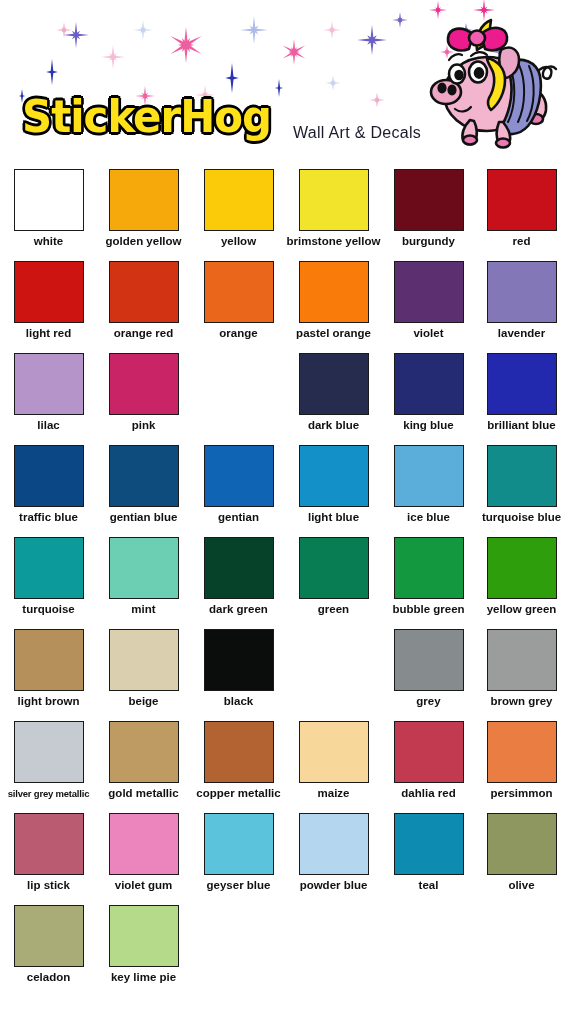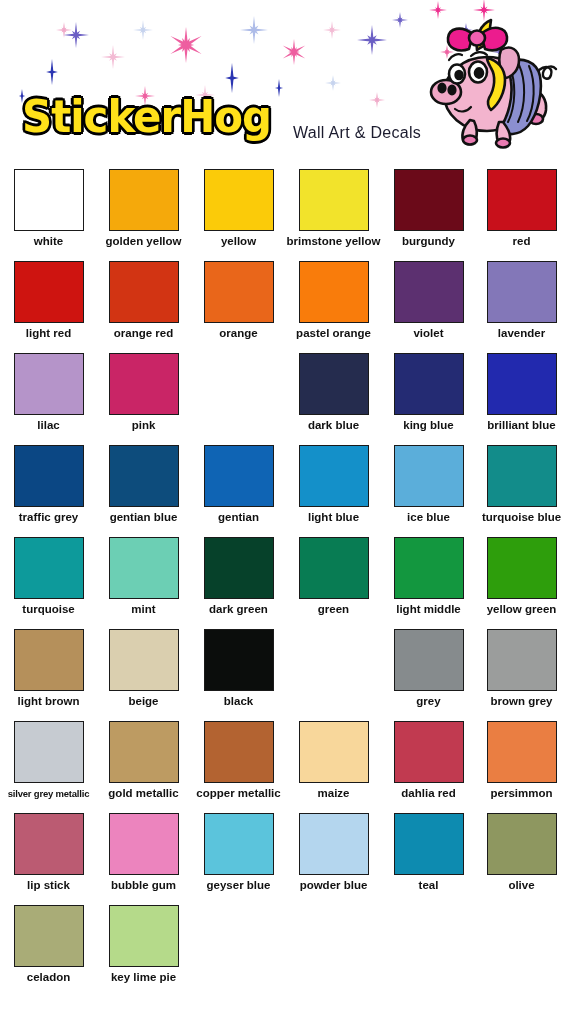--- a/index.html
+++ b/index.html
@@ -463,21 +463,21 @@
         <div class="swatch-label">king blue</div>
       </div>
       <div class="swatch-cell col-5">
         <div class="swatch-box" style="background: rgb(34, 41, 174);"></div>
         <div class="swatch-label">brilliant blue</div>
       </div>
     </div>
     <div class="swatch-row">
       <div class="swatch-cell col-0">
         <div class="swatch-box" style="background: rgb(11, 71, 132);"></div>
-        <div class="swatch-label">traffic grey</div>
+        <div class="swatch-label">traffic blue</div>
       </div>
       <div class="swatch-cell col-1">
         <div class="swatch-box" style="background: rgb(13, 76, 124);"></div>
         <div class="swatch-label">gentian blue</div>
       </div>
       <div class="swatch-cell col-2">
         <div class="swatch-box" style="background: rgb(15, 100, 180);"></div>
         <div class="swatch-label">gentian</div>
       </div>
       <div class="swatch-cell col-3">
@@ -505,21 +505,21 @@
       <div class="swatch-cell col-3">
         <div class="swatch-box" style="background: rgb(8, 124, 83);"></div>
         <div class="swatch-label">green</div>
       </div>
       <div class="swatch-cell col-2">
         <div class="swatch-box" style="background: rgb(6, 65, 42);"></div>
         <div class="swatch-label">dark green</div>
       </div>
       <div class="swatch-cell col-4">
         <div class="swatch-box" style="background: rgb(19, 151, 63);"></div>
-        <div class="swatch-label">light middle</div>
+        <div class="swatch-label">bubble green</div>
       </div>
       <div class="swatch-cell col-5">
         <div class="swatch-box" style="background: rgb(46, 158, 12);"></div>
         <div class="swatch-label">yellow green</div>
       </div>
     </div>
     <div class="swatch-row">
       <div class="swatch-cell col-0">
         <div class="swatch-box" style="background: rgb(181, 144, 91);"></div>
         <div class="swatch-label">light brown</div>
@@ -567,21 +567,21 @@
         <div class="swatch-label">persimmon</div>
       </div>
     </div>
     <div class="swatch-row">
       <div class="swatch-cell col-0">
         <div class="swatch-box" style="background: rgb(187, 91, 114);"></div>
         <div class="swatch-label">lip stick</div>
       </div>
       <div class="swatch-cell col-1">
         <div class="swatch-box" style="background: rgb(236, 132, 190);"></div>
-        <div class="swatch-label">bubble gum</div>
+        <div class="swatch-label">violet gum</div>
       </div>
       <div class="swatch-cell col-2">
         <div class="swatch-box" style="background: rgb(91, 196, 220);"></div>
         <div class="swatch-label">geyser blue</div>
       </div>
       <div class="swatch-cell col-3">
         <div class="swatch-box" style="background: rgb(180, 214, 238);"></div>
         <div class="swatch-label">powder blue</div>
       </div>
       <div class="swatch-cell col-4">

